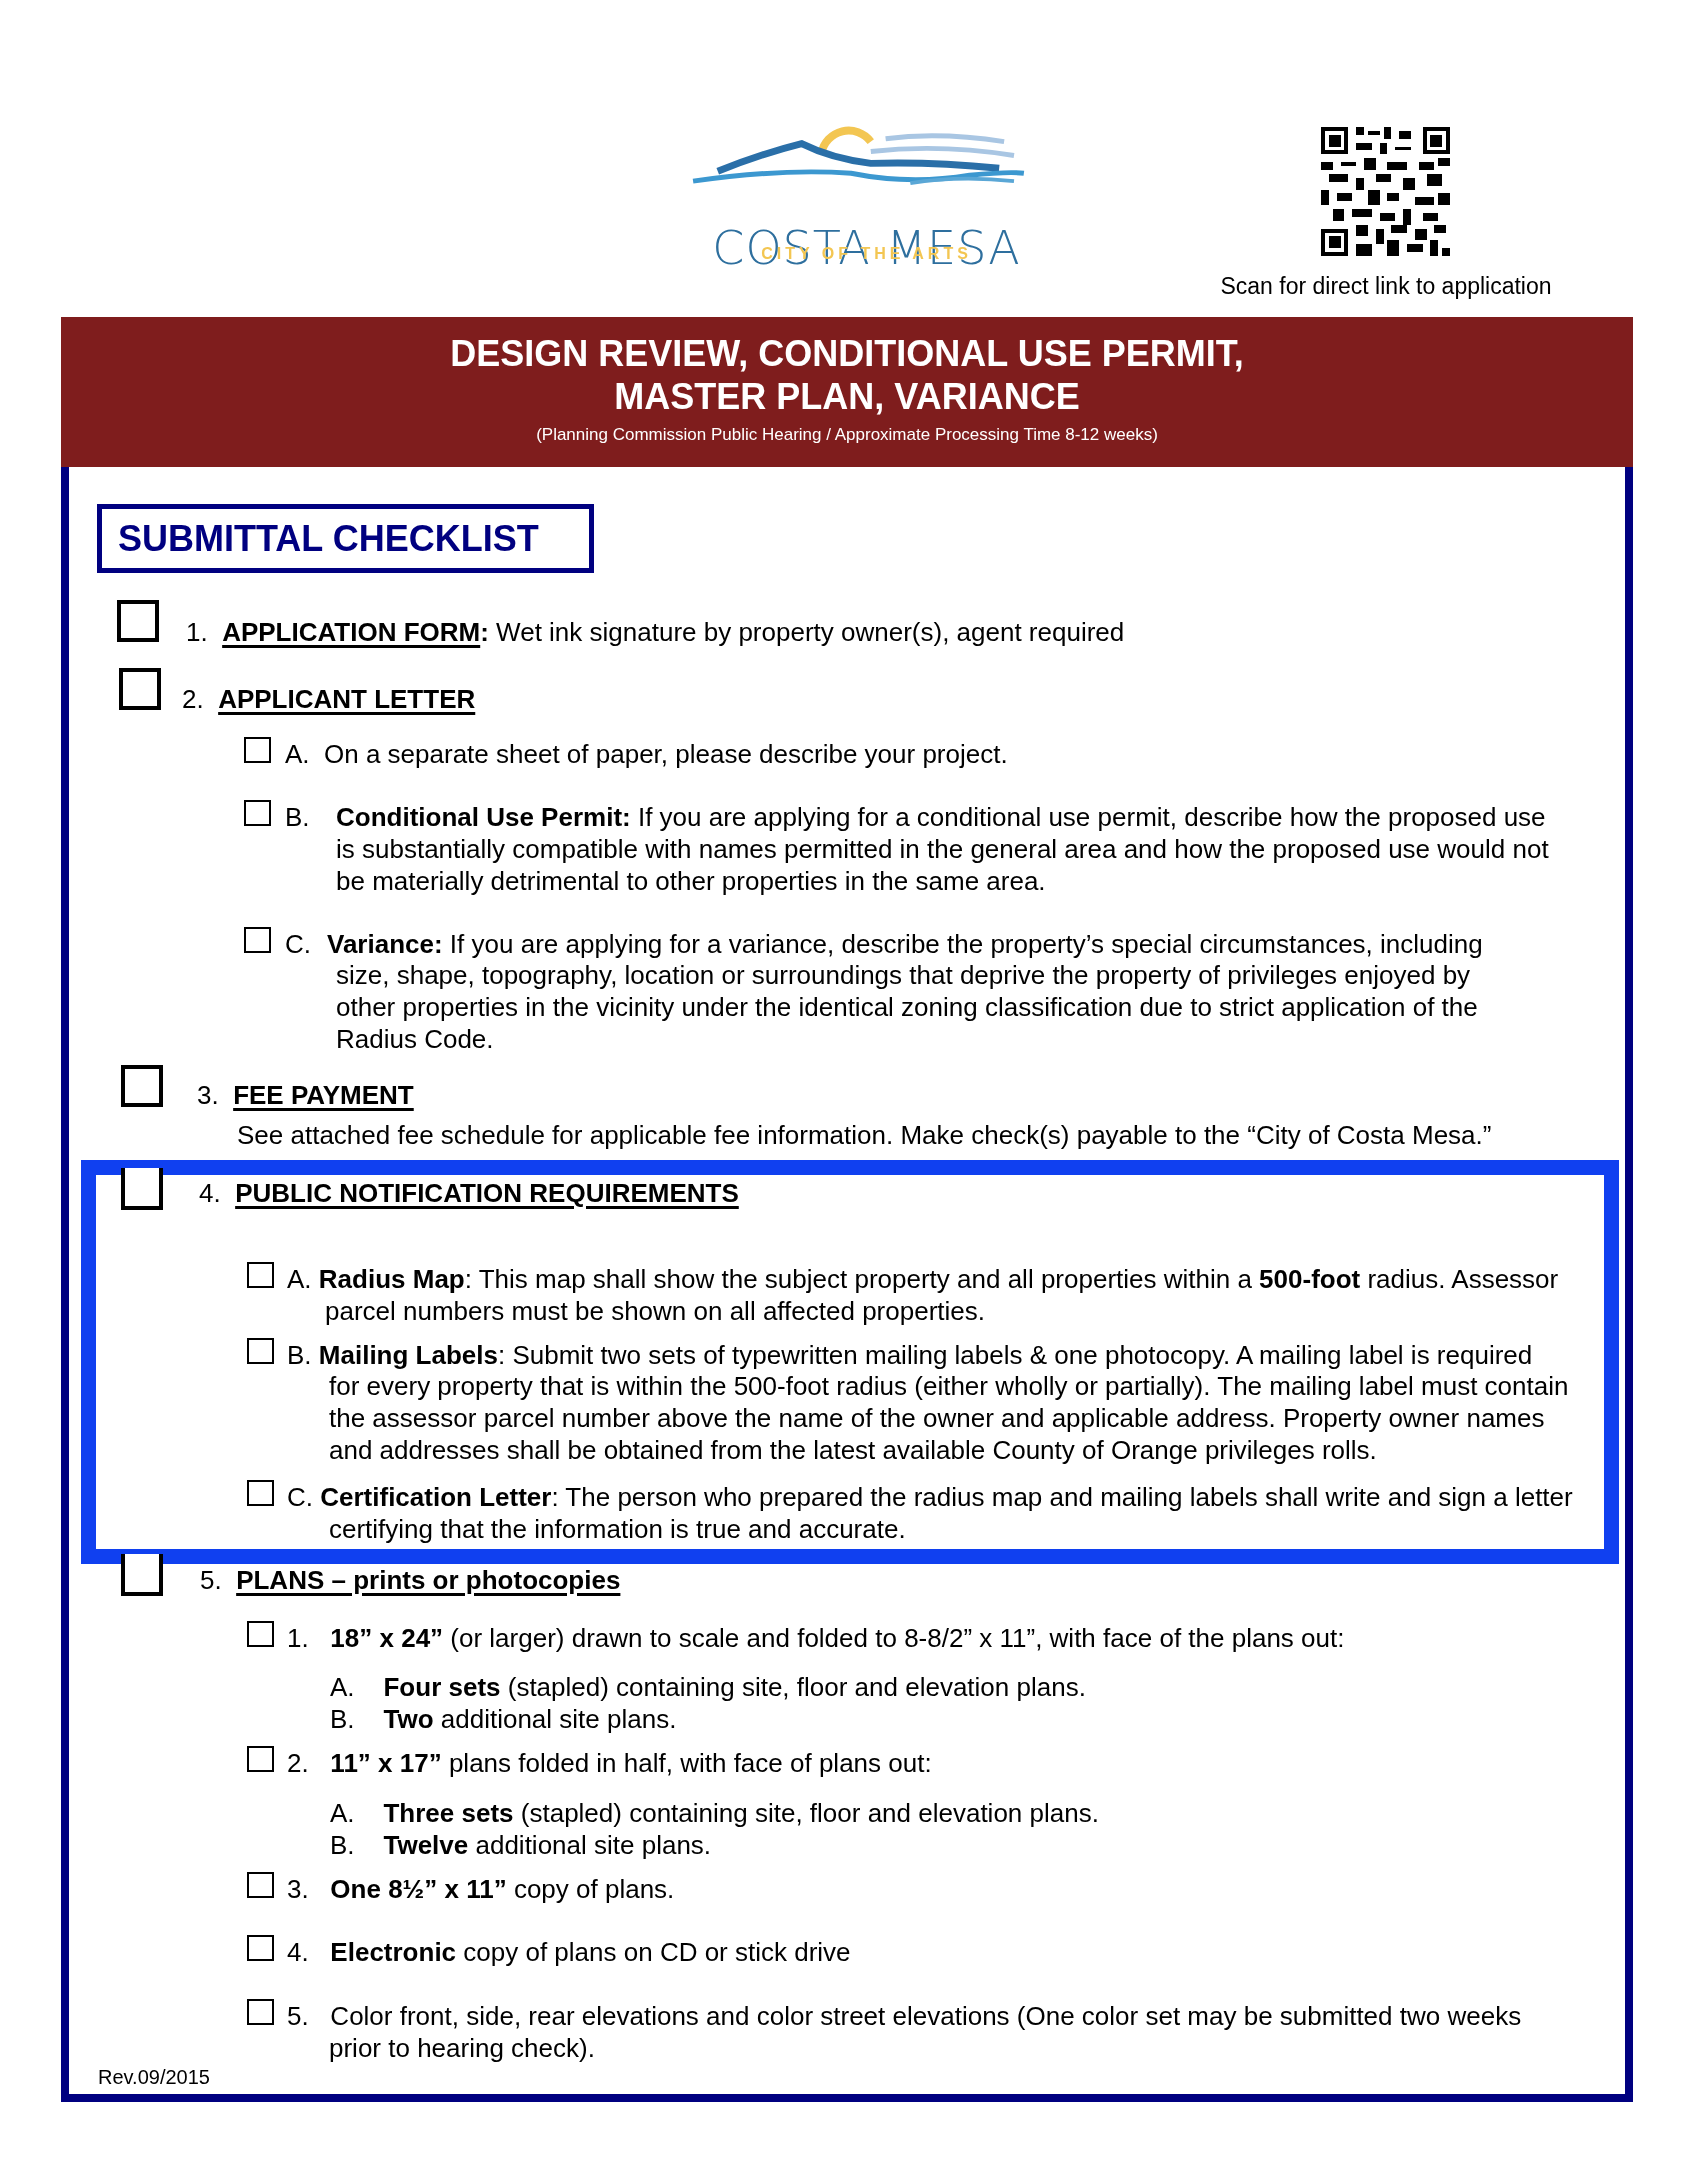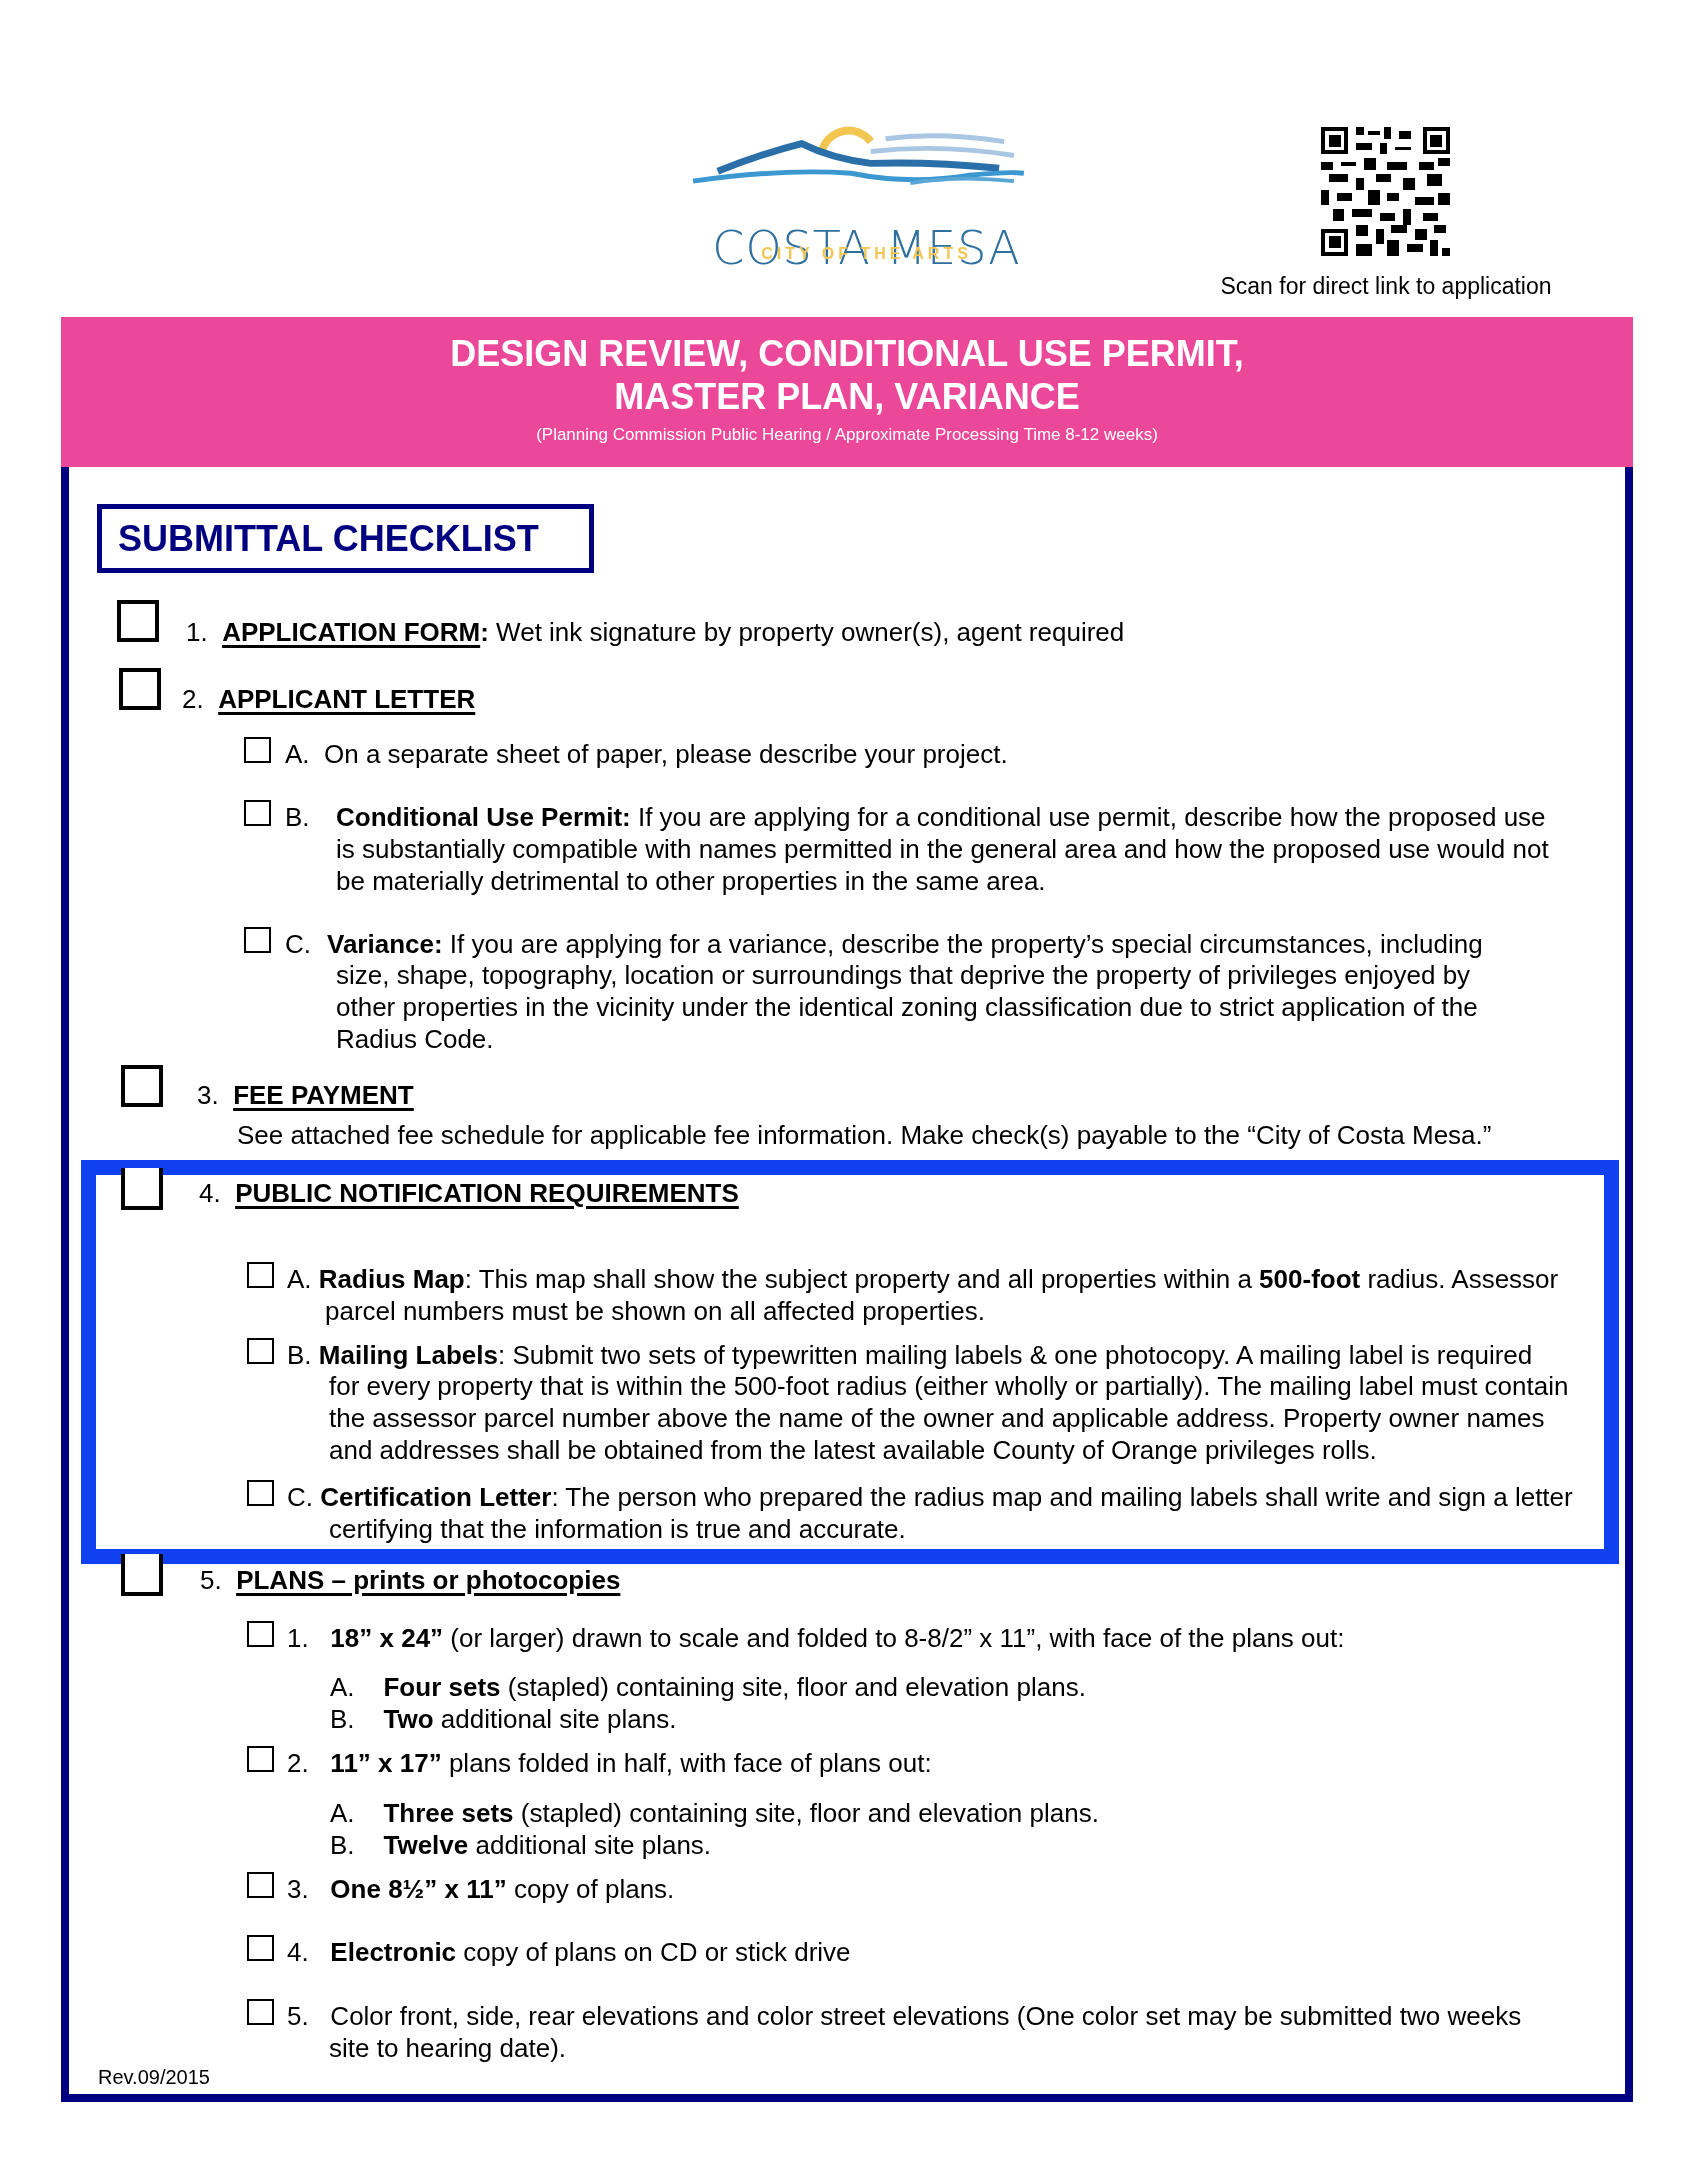--- a/index.html
+++ b/index.html
@@ -14,21 +14,21 @@
     font-family: "DejaVu Sans", sans-serif; font-weight: 300; font-size: 46px; letter-spacing: 1px; color: #2e6f9e; margin-top: 33px; }
   #logo .tagline { position: absolute; left: 30px; top: 131px; width: 327px; text-align: center;
     font-family: "Liberation Sans", sans-serif; font-weight: bold; font-size: 16px; letter-spacing: 4px; color: #f3c652; }
 
   
   #qr { left: 1320px; top: 127px; width: 131px; height: 129px; }
   #qr-caption { left: 1188px; top: 273px; width: 396px; text-align: center; font-size: 23px; }
 
   
   #frame { left: 61px; top: 317px; width: 1572px; height: 1785px; border: 8px solid #000080; }
-  #header { left: 61px; top: 317px; width: 1572px; height: 150px; background: #ec4899; color: #fff; text-align: center; }
+  #header { left: 61px; top: 317px; width: 1572px; height: 150px; background: #7f1d1d; color: #fff; text-align: center; }
   #header .t1 { position: absolute; left: 0; right: 0; top: 14px; font-weight: bold; font-size: 36px; line-height: 46px; }
   #header .t2 { position: absolute; left: 0; right: 0; top: 57px; font-weight: bold; font-size: 36px; line-height: 46px; }
   #header .t3 { position: absolute; left: 0; right: 0; top: 103px; font-size: 17px; line-height: 30px; }
 
   #checklist-title { left: 97px; top: 504px; width: 497px; height: 69px; border: 5px solid #000080;
     color: #000080; font-weight: bold; font-size: 36px; line-height: 59px; padding-left: 16px; }
 
   
   .cb-big { position: absolute; width: 42px; height: 42px; border: 4px solid #000; background: #fff; }
   .cb-small { position: absolute; width: 27px; height: 26px; border: 2.5px solid #000; background: #fff; }
@@ -244,16 +244,16 @@
 <div class="txt" style="left:287px;top:1936px">
   <span>4.</span>&nbsp;&nbsp;
   <b>Electronic</b><span> copy of plans on CD or stick drive</span>
 </div>
 
 <div class="cb-small" style="left:247px;top:1999px"></div>
 <div class="txt" style="left:287px;top:2000px">
   <span>5.</span>&nbsp;&nbsp;
   <span>Color front, side, rear elevations and color street elevations (One color set may be submitted two weeks</span>
 </div>
-<div class="txt" style="left:329px;top:2032px">site to hearing date).</div>
+<div class="txt" style="left:329px;top:2032px">prior to hearing check).</div>
 
 <div id="rev" class="abs">Rev.09/2015</div>
 
 
 </body></html>

